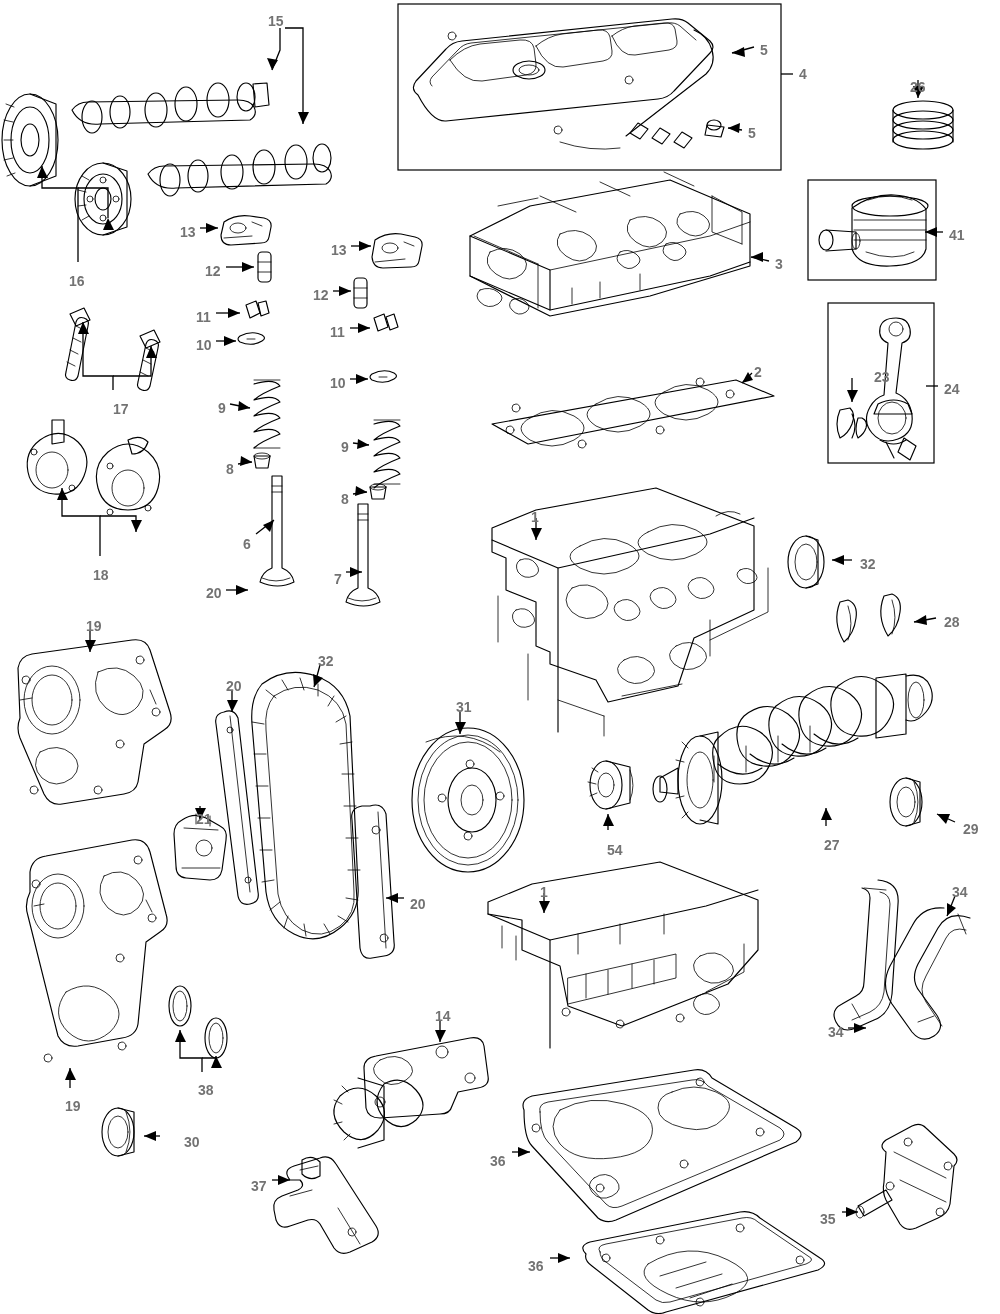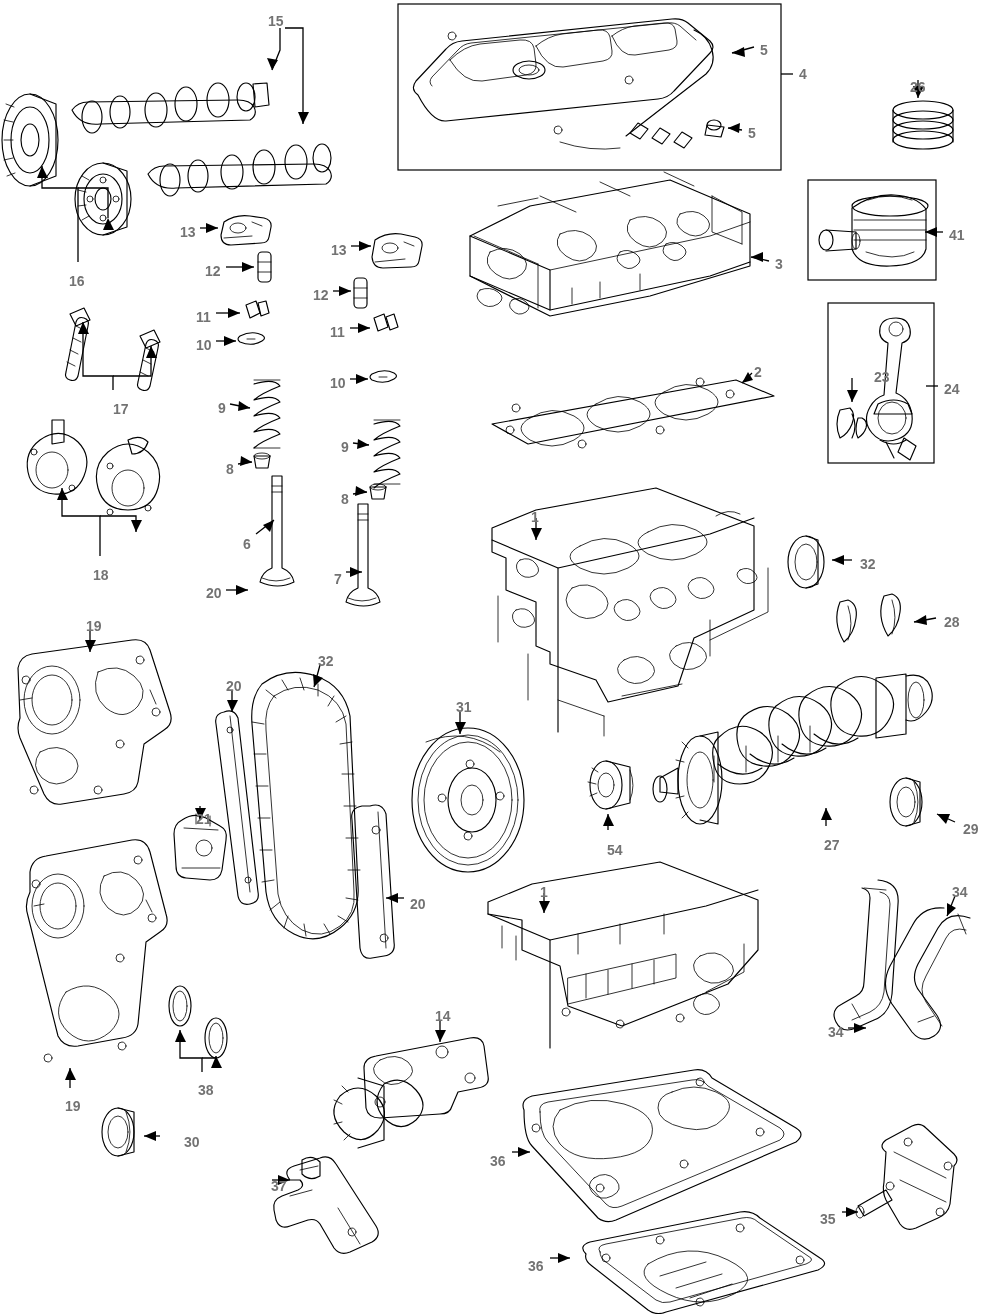--- a/index.html
+++ b/index.html
@@ -737,16 +737,16 @@
   <div class="callout" style="left:963px;top:822px;">29</div>
   <div class="callout" style="left:540px;top:885px;">1</div>
   <div class="callout" style="left:952px;top:885px;">34</div>
   <div class="callout" style="left:828px;top:1025px;">34</div>
   <div class="callout" style="left:65px;top:1099px;">19</div>
   <div class="callout" style="left:198px;top:1083px;">38</div>
   <div class="callout" style="left:184px;top:1135px;">30</div>
   <div class="callout" style="left:435px;top:1009px;">14</div>
   <div class="callout" style="left:490px;top:1154px;">36</div>
   <div class="callout" style="left:820px;top:1212px;">35</div>
-  <div class="callout" style="left:251px;top:1179px;margin-left:20px;">37</div>
+  <div class="callout" style="left:251px;top:1179px;">37</div>
   <div class="callout" style="left:528px;top:1259px;">36</div>
 
 </div>
 
 </body></html>

